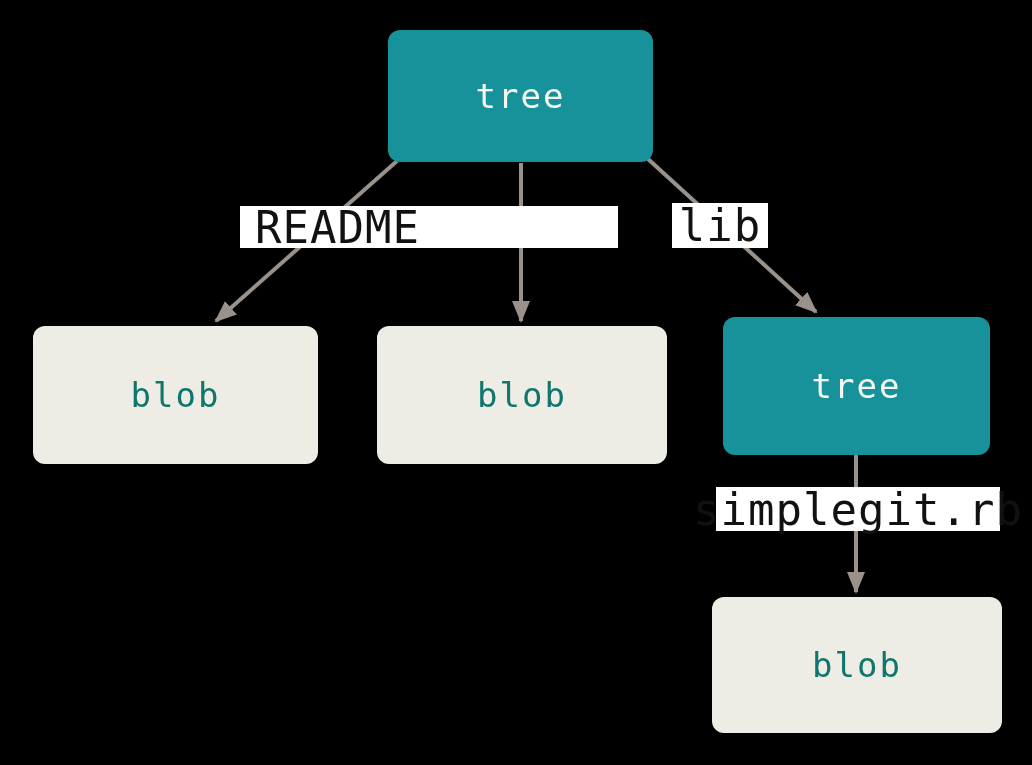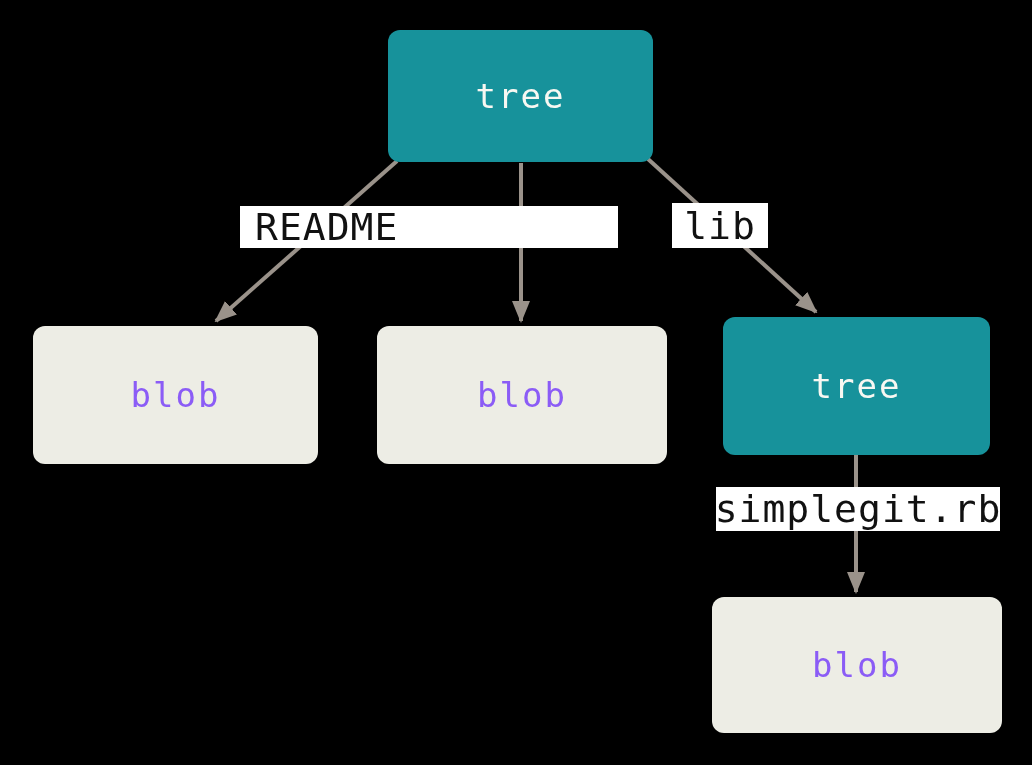--- a/index.html
+++ b/index.html
@@ -30,33 +30,33 @@
     border-radius: 12px;
     font-size: 34px;
     letter-spacing: 2px;
   }
   .node-tree {
     background: #17929B;
     color: #F8F8F2;
   }
   .node-blob {
     background: #EDEDE5;
-    color: #8b5cf6;
+    color: #0f766e;
   }
   .node-tree-root  { left: 388px; top: 30px;  width: 265px; height: 132px; }
   .node-blob-left  { left: 33px;  top: 326px; width: 285px; height: 138px; }
   .node-blob-mid   { left: 377px; top: 326px; width: 290px; height: 138px; }
   .node-tree-lib   { left: 723px; top: 317px; width: 267px; height: 138px; }
   .node-blob-bottom{ left: 712px; top: 597px; width: 290px; height: 136px; }
 
   .edge-label {
     position: absolute;
     background: #FFFFFF;
     color: #111111;
-    font-size: 38px;
+    font-size: 44px;
     display: flex;
     align-items: center;
     letter-spacing: 1px;
   }
   .label-readme-rakefile {
     left: 240px; top: 206px; width: 378px; height: 42px;
     padding-left: 15px;
     box-sizing: border-box;
     gap: 45px;
     justify-content: flex-start;

